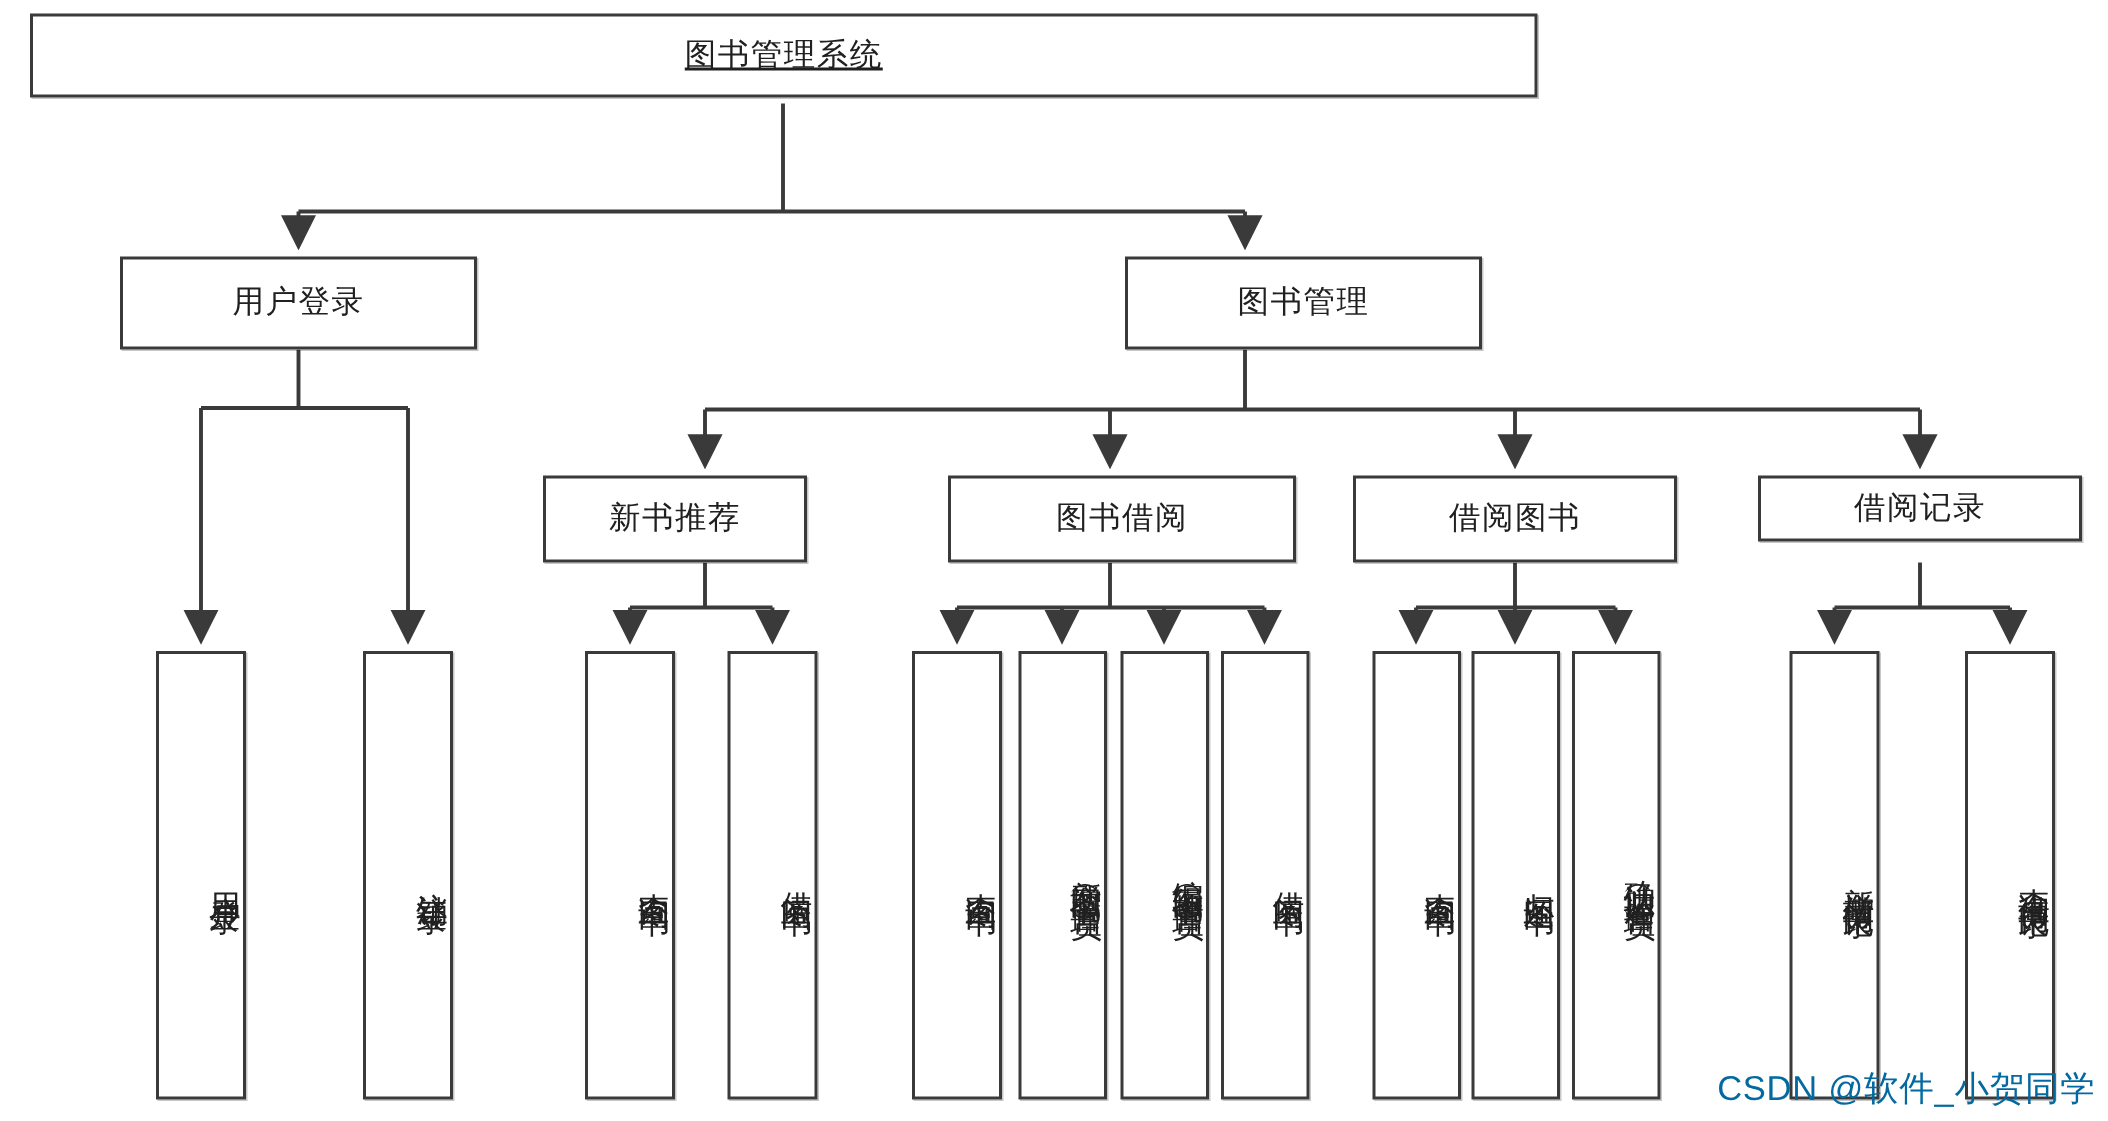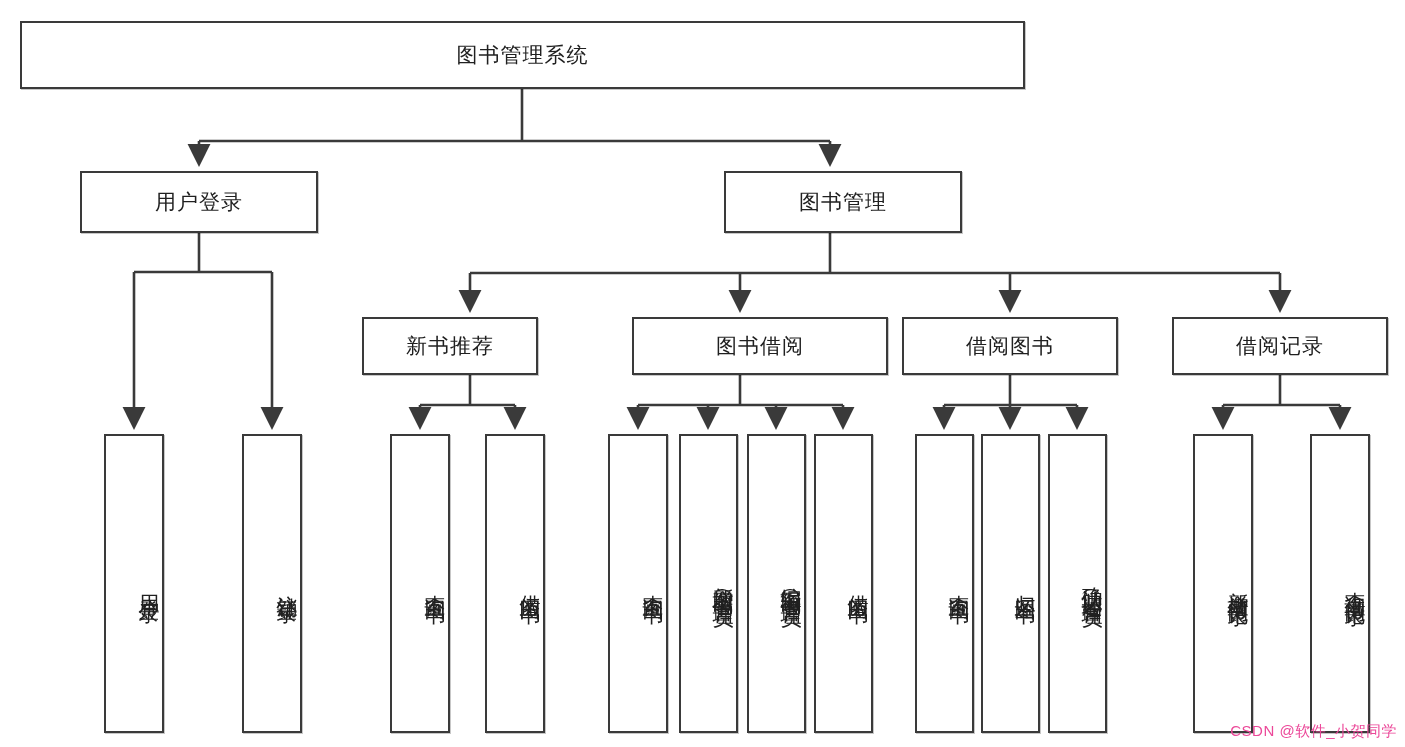--- a/index.html
+++ b/index.html
@@ -48,22 +48,22 @@
     letter-spacing: 3px;
     line-height: 1.25;
     padding: 6px 0;
     align-items: flex-start;
     justify-content: center;
   }
   .watermark {
     position: absolute;
     right: 8px;
     bottom: 6px;
-    font-size: 15px;
-    color: #ec4899;
+    font-size: 23px;
+    color: #0369a1;
     letter-spacing: 0.5px;
     white-space: nowrap;
     text-align: center;
   }
 </style>
 </head>
 <body>
 
 <div id="canvas">
 
@@ -110,41 +110,41 @@
       <path d="M 1010 405 L 1010 426" marker-end="url(#arrow)"></path>
       <path d="M 1077 405 L 1077 426" marker-end="url(#arrow)"></path>
 
       <path d="M 1280 375 L 1280 405"></path>
       <path d="M 1223 405 L 1340 405"></path>
       <path d="M 1223 405 L 1223 426" marker-end="url(#arrow)"></path>
       <path d="M 1340 405 L 1340 426" marker-end="url(#arrow)"></path>
     </g>
   </svg>
 
-  <div class="node horiz" style="left:20px; top:21px; width:1005px; height:68px;">
+  <div class="node horiz" style="left:20px; top:9px; width:1005px; height:56px;text-decoration:underline;">
     <span>图书管理系统</span>
   </div>
 
   <div class="node horiz" style="left:80px; top:171px; width:238px; height:62px;">
     <span>用户登录</span>
   </div>
-  <div class="node horiz" style="left:724px; top:171px; width:238px; height:62px;">
+  <div class="node horiz" style="left:750px; top:171px; width:238px; height:62px;">
     <span>图书管理</span>
   </div>
 
   <div class="node horiz" style="left:362px; top:317px; width:176px; height:58px;">
     <span>新书推荐</span>
   </div>
-  <div class="node horiz" style="left:632px; top:317px; width:256px; height:58px;">
+  <div class="node horiz" style="left:632px; top:317px; width:232px; height:58px;">
     <span>图书借阅</span>
   </div>
   <div class="node horiz" style="left:902px; top:317px; width:216px; height:58px;">
     <span>借阅图书</span>
   </div>
-  <div class="node horiz" style="left:1172px; top:317px; width:216px; height:58px;">
+  <div class="node horiz" style="left:1172px; top:317px; width:216px; height:44px;">
     <span>借阅记录</span>
   </div>
 
   <div class="node vert" style="left:104px; top:434px; width:60px; height:299px;">
     <span>用户登录</span>
   </div>
   <div class="node vert" style="left:242px; top:434px; width:60px; height:299px;">
     <span>注销登录</span>
   </div>
   <div class="node vert" style="left:390px; top:434px; width:60px; height:299px;">

